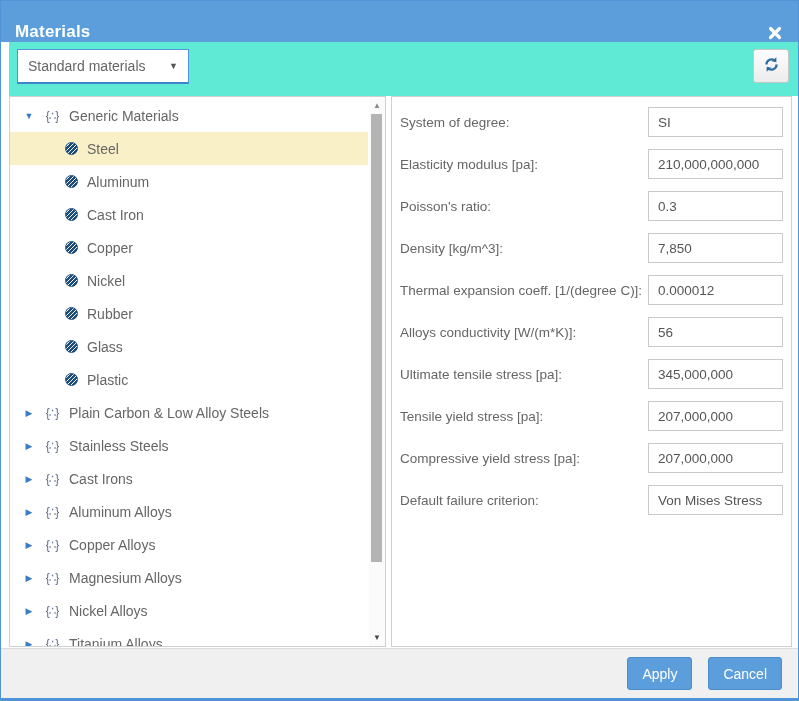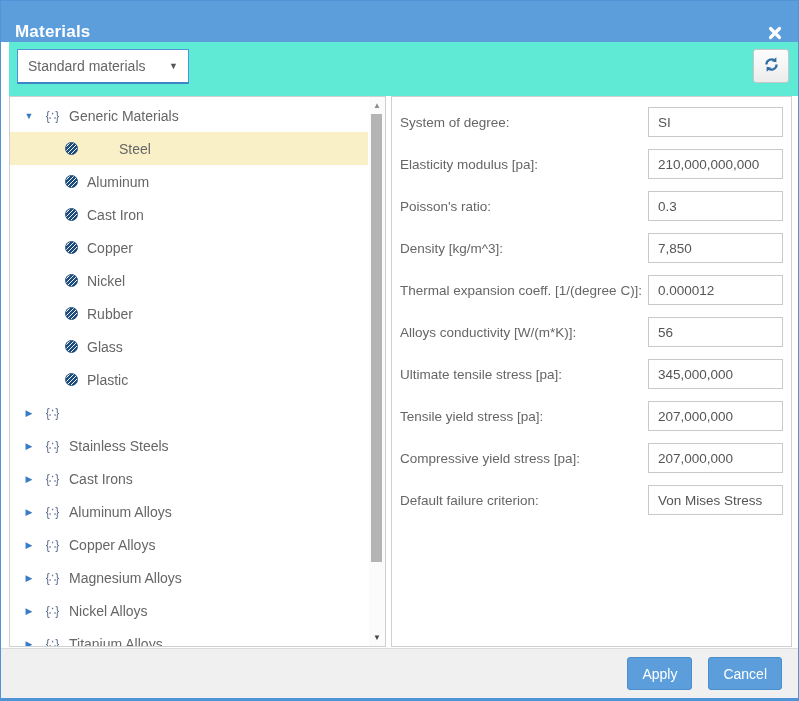--- a/index.html
+++ b/index.html
@@ -32,21 +32,21 @@
   .trow { height:33px; display:flex; align-items:center; color:#666; font-size:14px; cursor:pointer; }
   .trow .arrow { width:14px; margin-left:12px; text-align:center; color:#3a7cc4; font-size:9px; flex:0 0 auto; }
   .trow .gicon { margin-left:5px; width:22px; color:#5f6f91; font-size:12px; letter-spacing:-1px;
                  text-align:center; flex:0 0 auto; }
   .trow .tlabel { margin-left:6px; white-space:nowrap; }
   .trow.material { padding-left:55px; }
   .trow.material .dot { width:13px; height:13px; border-radius:50%; flex:0 0 auto;
         border:1px solid #1d4b7a;
         background:repeating-linear-gradient(135deg,#1d4b7a 0,#1d4b7a 2px,#eef3f9 2px,#eef3f9 3px); }
   .trow.material .tlabel { margin-left:9px; }
-  .trow.selected { background:#faf0c8;gap:32px; }
+  .trow.selected { background:#faf0c8; }
 
   
   .vscroll { position:absolute; right:0; top:0; width:16px; height:549px; background:#fbfbfb; }
   .vscroll .sarrow { position:absolute; left:0; width:16px; height:15px; color:#8a8a8a; font-size:8px;
                      text-align:center; line-height:15px; cursor:pointer; }
   .vscroll .up { top:1px; }
   .vscroll .down { bottom:1px; color:#444; }
   .vscroll .thumb { position:absolute; left:2px; top:17px; width:11px; height:448px; background:#b4b4b4; cursor:pointer; }
 
   
@@ -133,20 +133,21 @@
         <span class="tlabel">Glass</span>
       </div>
       <div class="trow material">
         <span class="dot"></span>
         <span class="tlabel">Plastic</span>
       </div>
 
       <div class="trow">
         <span class="arrow">▶</span>
         <span class="gicon">{∴}</span>
+        <span class="tlabel">Plain Carbon &amp; Low Alloy Steels</span>
       </div>
       <div class="trow">
         <span class="arrow">▶</span>
         <span class="gicon">{∴}</span>
         <span class="tlabel">Stainless Steels</span>
       </div>
       <div class="trow">
         <span class="arrow">▶</span>
         <span class="gicon">{∴}</span>
         <span class="tlabel">Cast Irons</span>

